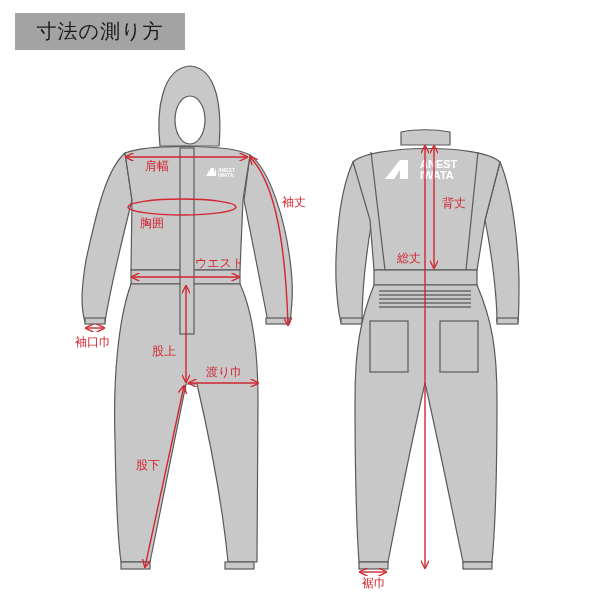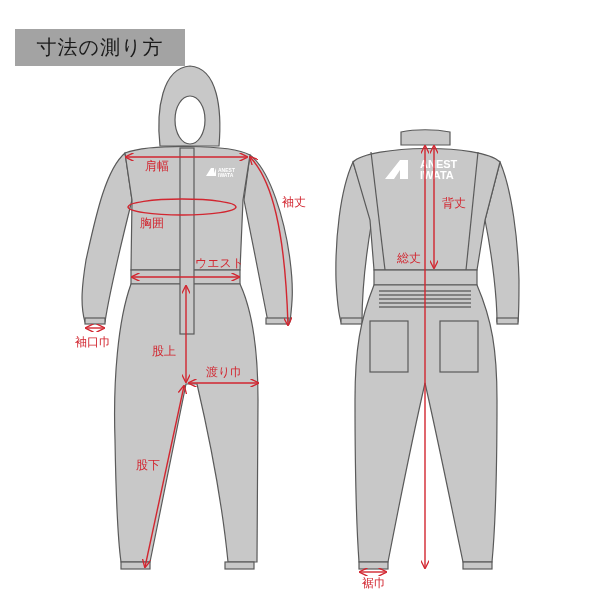--- a/index.html
+++ b/index.html
@@ -1,20 +1,20 @@
 <!DOCTYPE html>
 <html><head>
 <meta charset="utf-8">
 <style>
   html, body { margin: 0; padding: 0; background: #ffffff; }
   body { width: 600px; height: 600px; position: relative; overflow: hidden; font-family: "DejaVu Sans", sans-serif; }
   .title-box {
     position: absolute; left: 15px; top: 13px; width: 170px; height: 37px;
     background: #a3a3a3; color: #1a1a1a; font-size: 20px; line-height: 37px;
-    text-align: center; letter-spacing: 1px; margin-top: 16px;
+    text-align: center; letter-spacing: 1px;
   }
   svg.diagram { position: absolute; left: 0; top: 0; }
   .lbl { font-family: "DejaVu Sans", sans-serif; font-size: 12px; fill: #d22630; }
   .logo { font-family: "Liberation Sans", sans-serif; font-weight: bold; fill: #ffffff; }
 </style>
 </head>
 <body>
 
 <div class="title-box">寸法の測り方</div>
 

